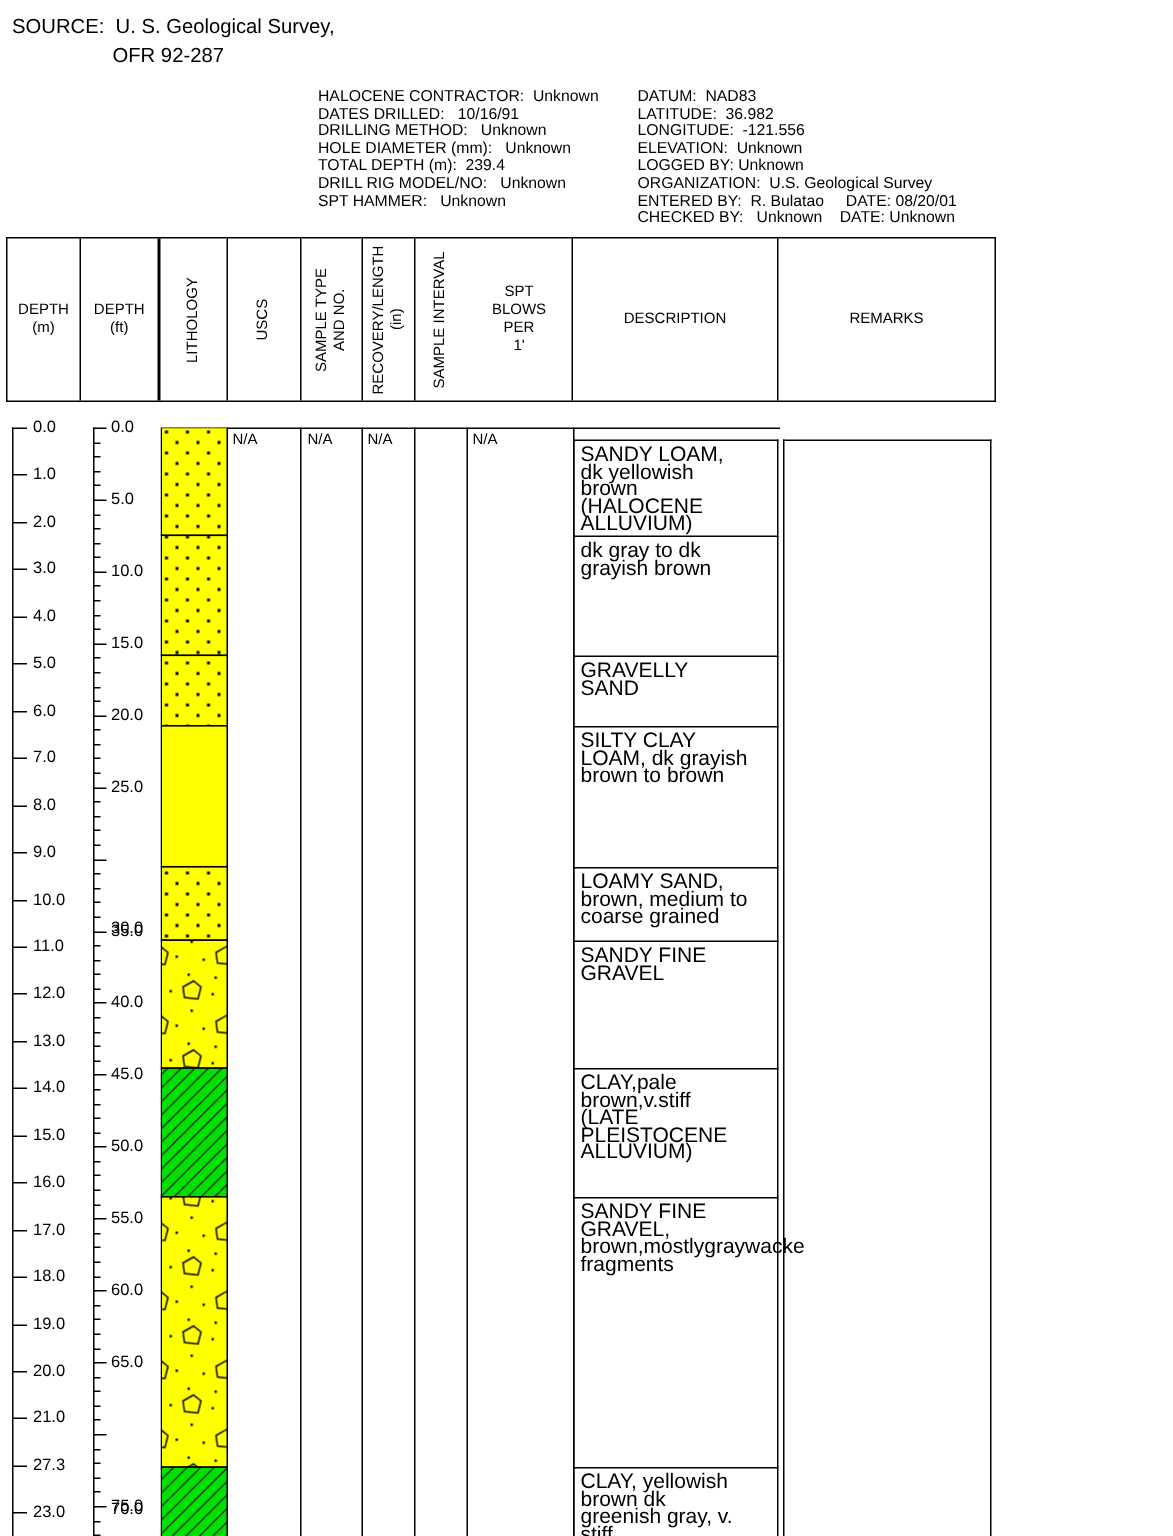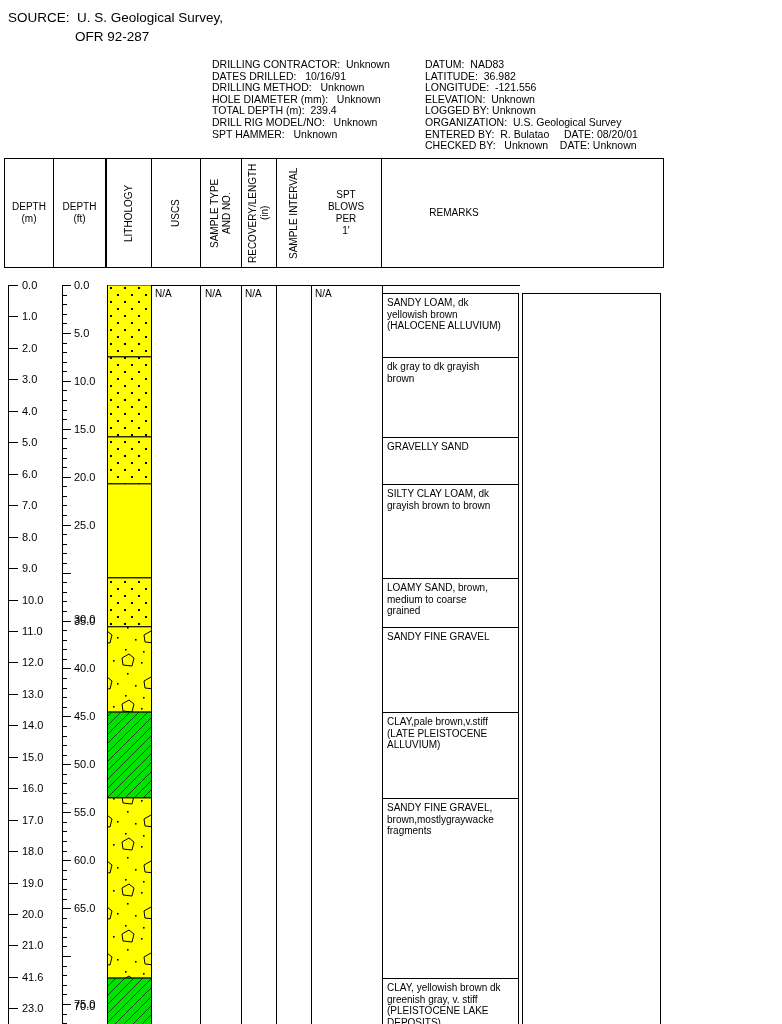--- a/index.html
+++ b/index.html
@@ -29,51 +29,52 @@
     font-size:10px;line-height:12px;white-space:pre-line;}
   .hcell:last-child{border-right:none;}
   .hcell.vert{writing-mode:vertical-rl;transform:rotate(180deg);}
 
   
   .tick{position:absolute;height:1px;background:#000;}
   .tick-label{position:absolute;font-size:11px;line-height:11px;white-space:pre;}
   .na-label{position:absolute;top:288px;font-size:10px;}
   .desc-box{position:absolute;left:382px;width:137px;box-sizing:border-box;
     border:1px solid #000;border-bottom:none;background:transparent;}
-  .desc-text{padding:3px 4px 0 4px;font-size:10px;line-height:11.6px;width:114px;}
+  .desc-text{padding:3px 4px 0 4px;font-size:14px;line-height:11.6px;width:114px;}
   #remarks-box{position:absolute;left:522px;top:293px;width:139px;height:731px;
     box-sizing:border-box;border:1px solid #000;border-bottom:none;}
 </style>
 </head>
 <body>
 
 <div id="canvas">
 
   <div class="abs" id="source-line1">SOURCE:  U. S. Geological Survey,</div>
   <div class="abs" id="source-line2">OFR 92-287</div>
 
-  <div class="meta-col" id="meta-col-2"><div>DRILLING CONTRACTOR:  Unknown</div><div>DATES DRILLED:   10/16/91</div><div>DRILLING METHOD:   Unknown</div><div>HOLE DIAMETER (mm):   Unknown</div><div>TOTAL DEPTH (m):  239.4</div><div>DRILL RIG MODEL/NO:   Unknown</div><div>SPT HAMMER:   Unknown</div></div>
+  <div class="meta-col" id="meta-col-2"><div>HALOCENE CONTRACTOR:  Unknown</div><div>DATES DRILLED:   10/16/91</div><div>DRILLING METHOD:   Unknown</div><div>HOLE DIAMETER (mm):   Unknown</div><div>TOTAL DEPTH (m):  239.4</div><div>DRILL RIG MODEL/NO:   Unknown</div><div>SPT HAMMER:   Unknown</div></div>
   <div class="meta-col" id="meta-col-3"><div>DATUM:  NAD83</div><div>LATITUDE:  36.982</div><div>LONGITUDE:  -121.556</div><div>ELEVATION:  Unknown</div><div>LOGGED BY: Unknown</div><div>ORGANIZATION:  U.S. Geological Survey</div><div>ENTERED BY:  R. Bulatao     DATE: 08/20/01</div><div>CHECKED BY:   Unknown    DATE: Unknown</div></div>
 
   <div id="log-header">
     <div class="hcell" style="width:49px">DEPTH
 (m)</div>
     <div class="hcell" style="width:52px">DEPTH
 (ft)</div>
     <div class="hcell vert" style="width:45px">LITHOLOGY</div>
     <div class="hcell vert" style="width:49px">USCS</div>
     <div class="hcell vert" style="width:41px">SAMPLE TYPE
 AND NO.</div>
     <div class="hcell vert" style="width:35px">RECOVERY/LENGTH
 (in)</div>
     <div class="hcell vert" style="width:35px">SAMPLE INTERVAL</div>
     <div class="hcell" style="width:71px">SPT
 BLOWS
 PER
 1'</div>
+    <div class="hcell" style="width:137px">DESCRIPTION</div>
     <div class="hcell" style="width:144px">REMARKS</div>
   </div>
 
   <div class="vline" style="left:8px;top:285px;height:739px;"></div>
   <div class="vline" style="left:62px;top:285px;height:739px;"></div>
   <div id="ruler-m">
       <div class="tick" style="left: 8px; top: 285px; width: 10px;"></div>
       <div class="tick-label" style="left: 22px; top: 280px;">0.0</div>
       <div class="tick" style="left: 8px; top: 316px; width: 10px;"></div>
       <div class="tick-label" style="left: 22px; top: 311px;">1.0</div>
@@ -111,21 +112,21 @@
       <div class="tick-label" style="left: 22px; top: 815px;">17.0</div>
       <div class="tick" style="left: 8px; top: 851px; width: 10px;"></div>
       <div class="tick-label" style="left: 22px; top: 846px;">18.0</div>
       <div class="tick" style="left: 8px; top: 883px; width: 10px;"></div>
       <div class="tick-label" style="left: 22px; top: 878px;">19.0</div>
       <div class="tick" style="left: 8px; top: 914px; width: 10px;"></div>
       <div class="tick-label" style="left: 22px; top: 909px;">20.0</div>
       <div class="tick" style="left: 8px; top: 945px; width: 10px;"></div>
       <div class="tick-label" style="left: 22px; top: 940px;">21.0</div>
       <div class="tick" style="left: 8px; top: 977px; width: 10px;"></div>
-      <div class="tick-label" style="left: 22px; top: 972px;">41.6</div>
+      <div class="tick-label" style="left: 22px; top: 972px;">27.3</div>
       <div class="tick" style="left: 8px; top: 1008px; width: 10px;"></div>
       <div class="tick-label" style="left: 22px; top: 1003px;">23.0</div>
     </div>
   <div id="ruler-ft">
       <div class="tick" style="left: 62px; top: 285px; width: 9px;"></div>
       <div class="tick-label" style="left: 74px; top: 280px;">0.0</div>
       <div class="tick" style="left: 62px; top: 333px; width: 9px;"></div>
       <div class="tick-label" style="left: 74px; top: 328px;">5.0</div>
       <div class="tick" style="left: 62px; top: 381px; width: 9px;"></div>
       <div class="tick-label" style="left: 74px; top: 376px;">10.0</div>

